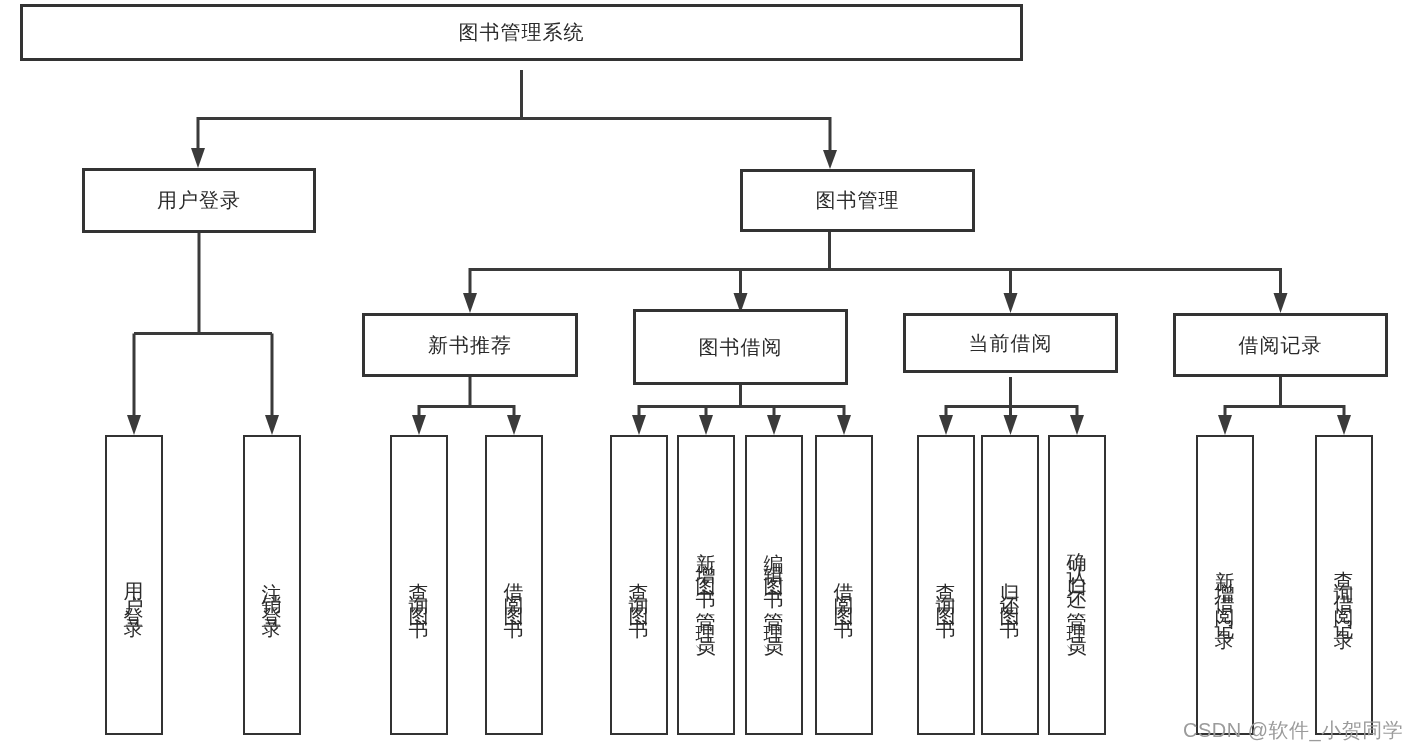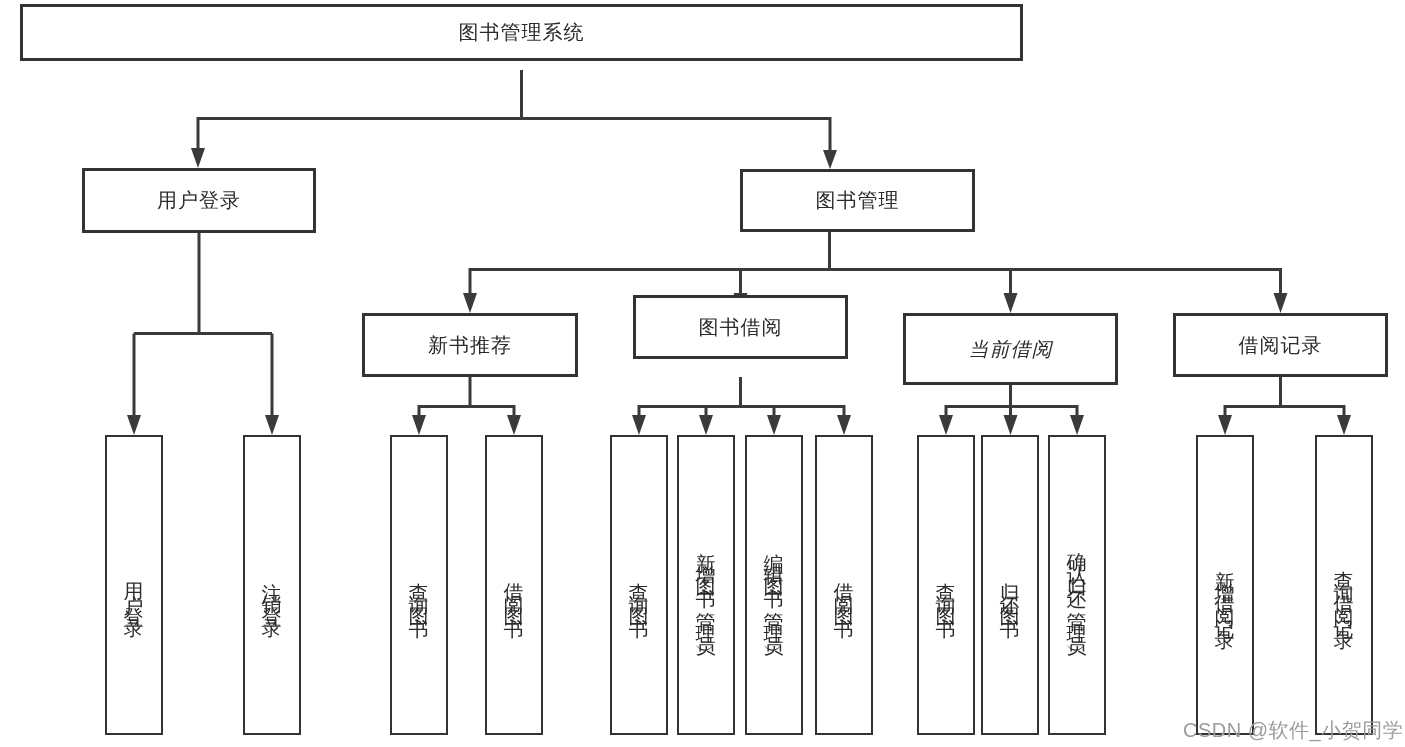--- a/index.html
+++ b/index.html
@@ -55,22 +55,22 @@
     letter-spacing: 12px;
     line-height: 1;
     font-size: 20px;
     padding-top: 12px; 
   }
   
   .n-root          { left: 20px;   top: 4px;  width: 1003px; height: 57px; }
   .n-user-login    { left: 82px;   top: 168px; width: 234px;  height: 65px; }
   .n-book-mgmt     { left: 712px;  top: 169px; width: 235px;  height: 63px; margin-left: 28px; }
   .n-new-book      { left: 362px;  top: 313px; width: 216px;  height: 64px; }
-  .n-book-borrow   { left: 633px;  top: 295px; width: 215px;  height: 64px; }
-  .n-cur-borrow    { left: 903px;  top: 313px; width: 215px;  height: 72px; font-style: italic; }
+  .n-book-borrow   { left: 633px;  top: 309px; width: 215px;  height: 76px; }
+  .n-cur-borrow    { left: 903px;  top: 313px; width: 215px;  height: 60px; }
   .n-borrow-rec    { left: 1173px; top: 313px; width: 215px;  height: 64px; }
   .lf { top: 435px; width: 58px; height: 300px; }
   .l-ul-login      { left: 105px; }
   .l-ul-logout     { left: 243px; }
   .l-nb-query      { left: 390px; }
   .l-nb-borrow     { left: 485px; }
   .l-bb-query      { left: 610px; }
   .l-bb-add        { left: 677px; }
   .l-bb-edit       { left: 745px; }
   .l-bb-borrow     { left: 815px; }

